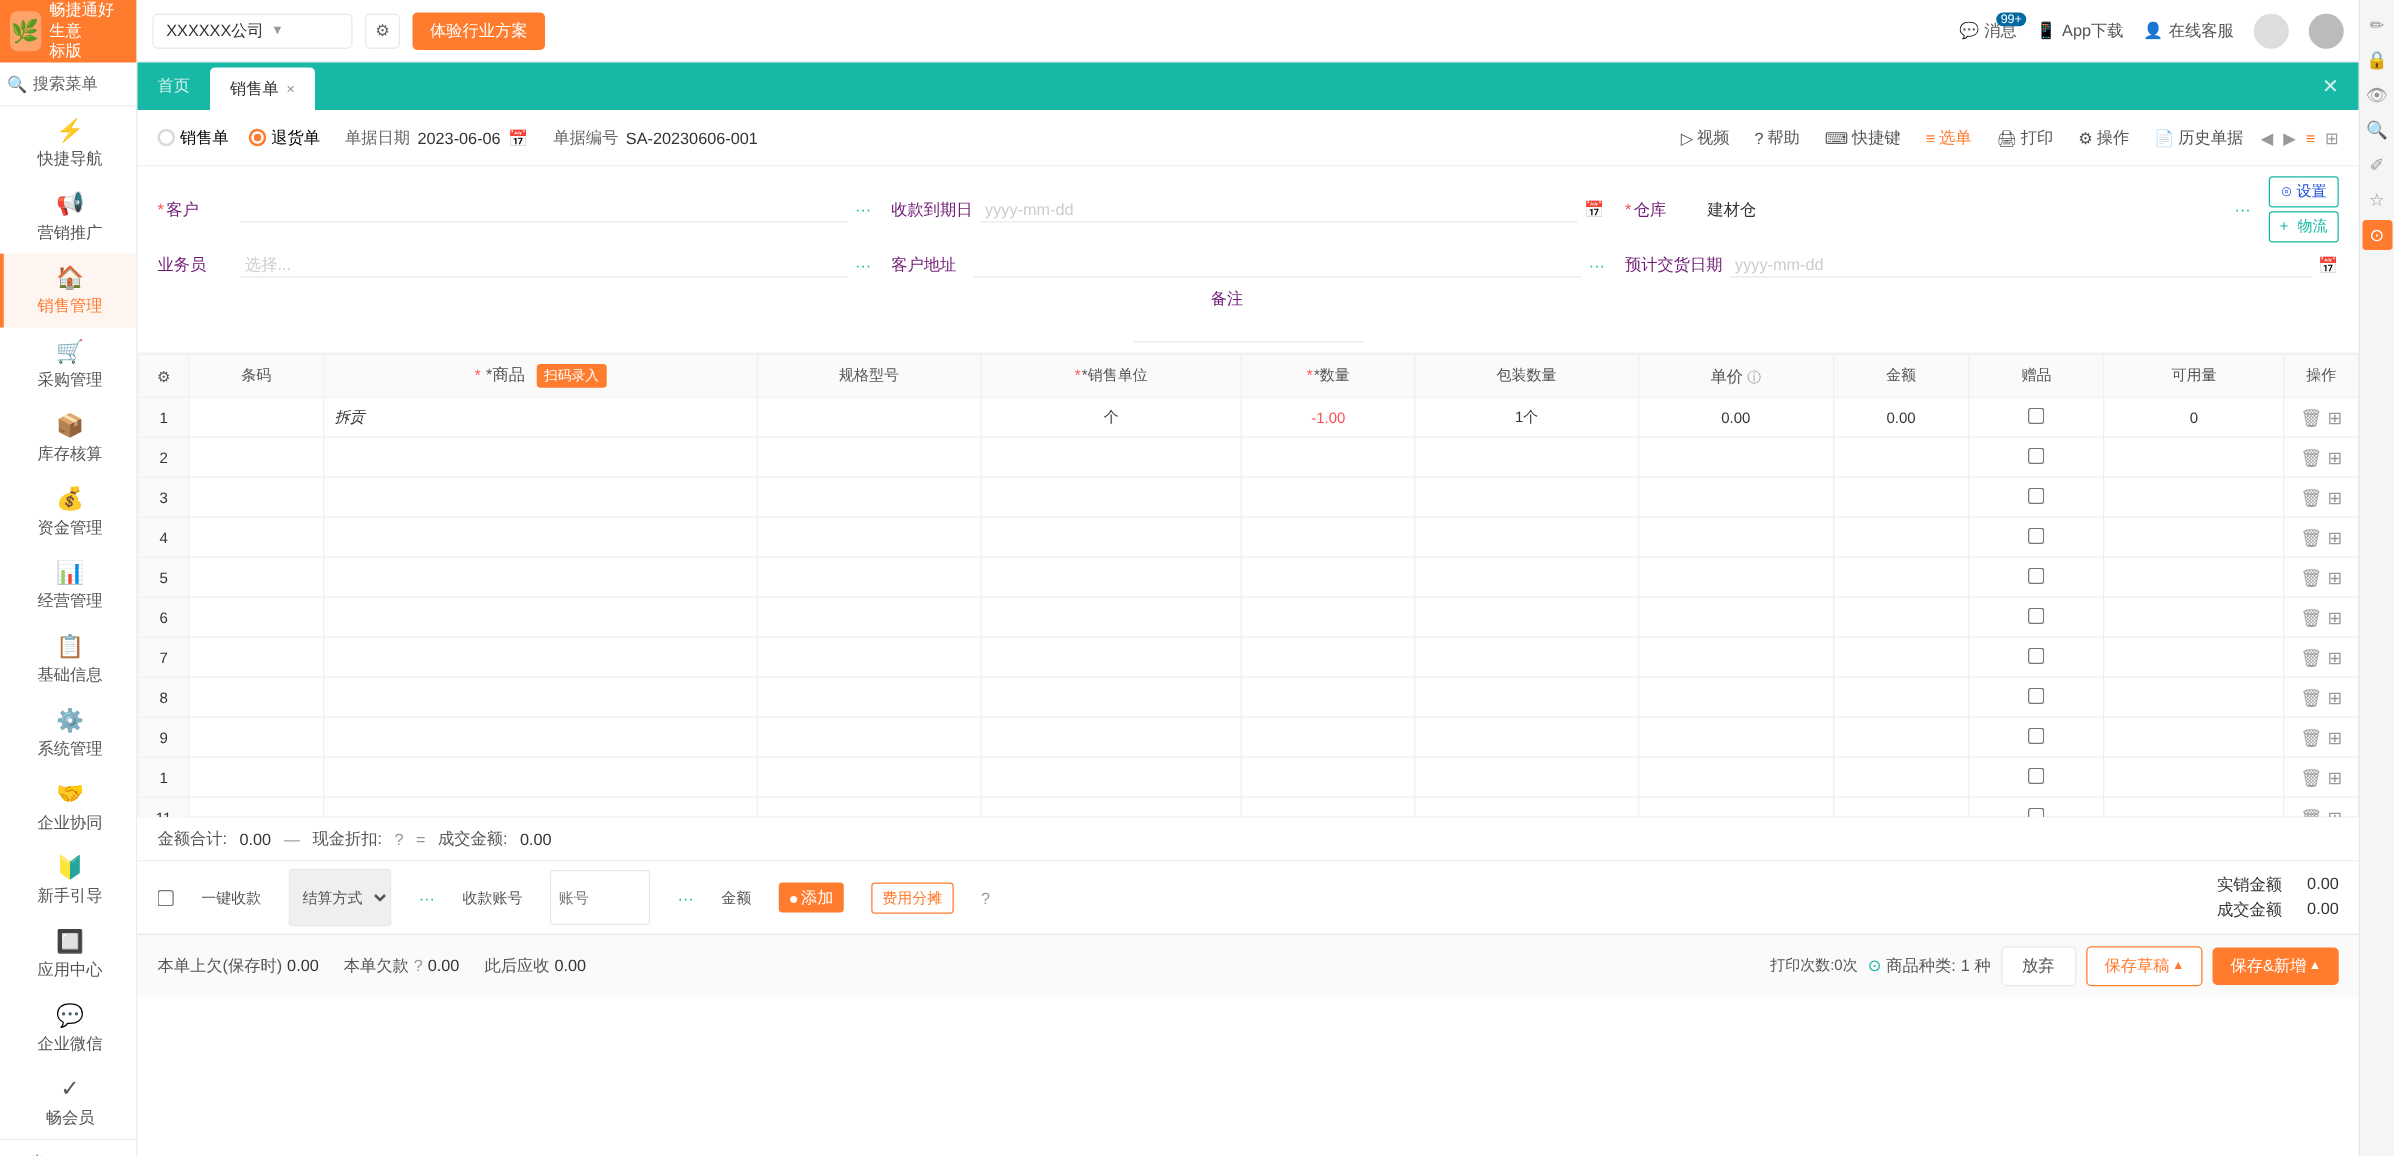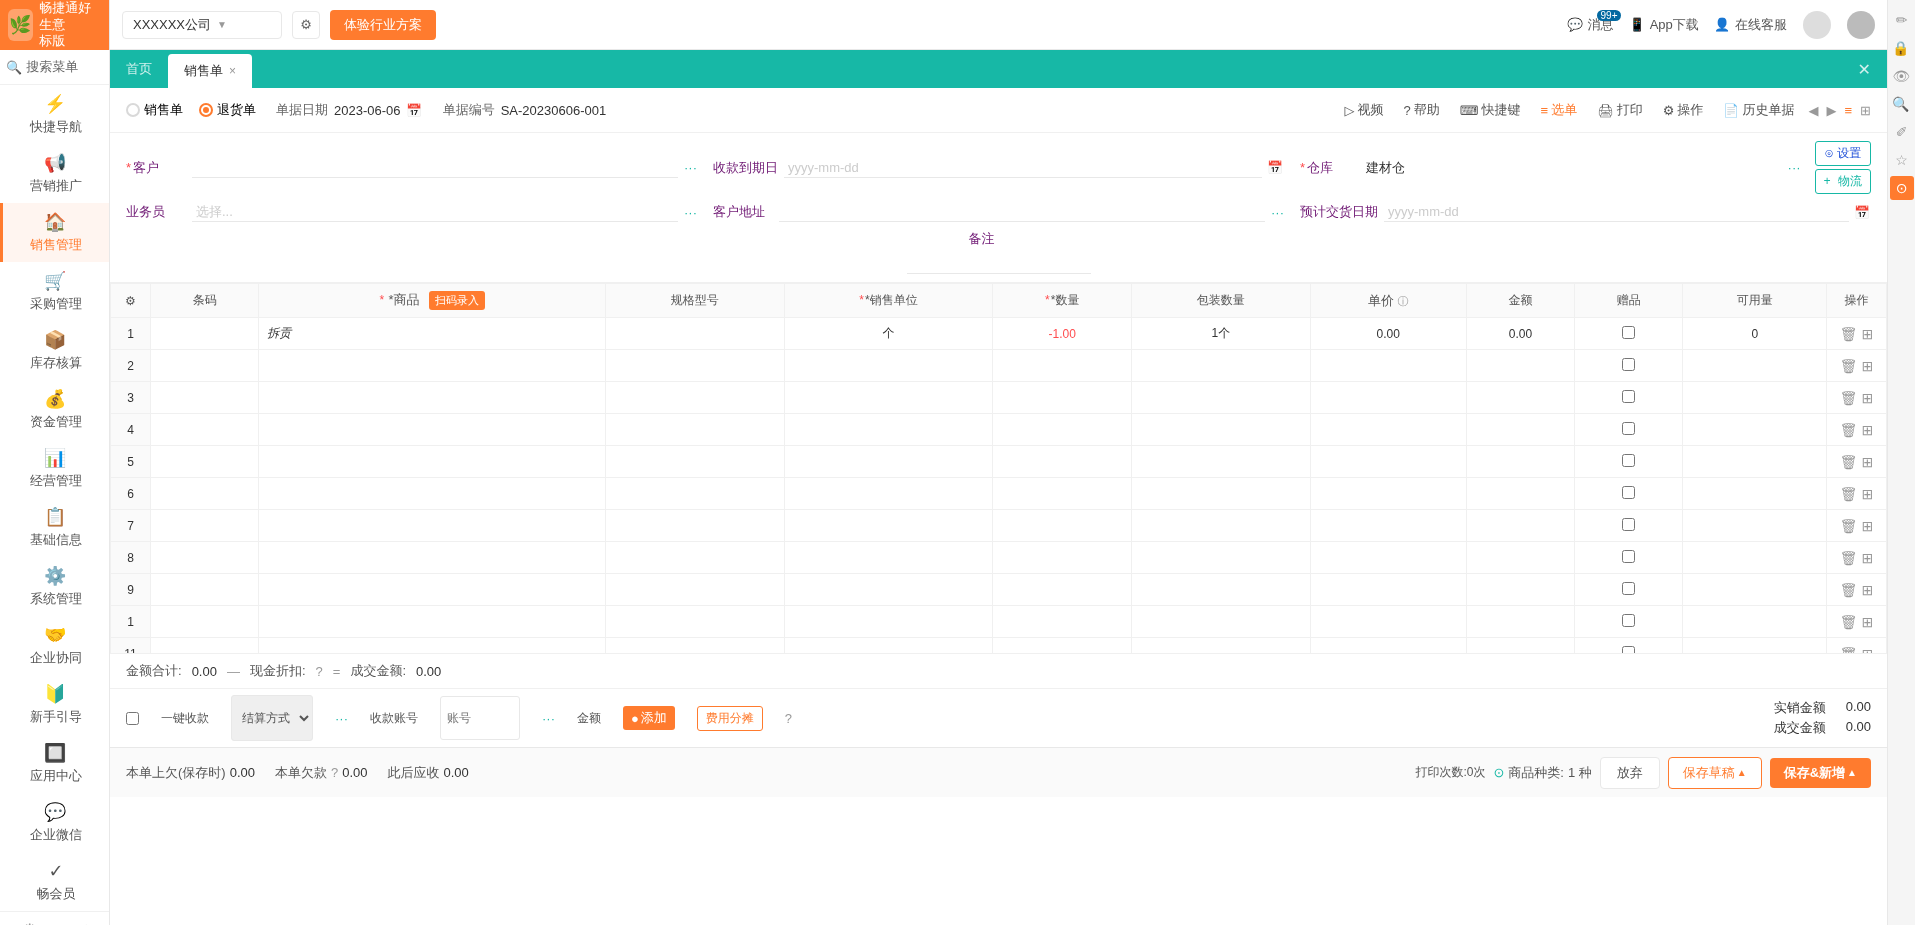--- a/index.html
+++ b/index.html
@@ -98,21 +98,21 @@
 
     
     .bottom-bar { height: 50px; background: #fafafa; border-top: 1px solid #e8e8e8; display: flex; align-items: center; padding: 0 16px; gap: 20px; }
     .bottom-stat { display: flex; align-items: center; gap: 4px; font-size: 12px; color: #555; }
     .bottom-stat-value { color: #333; }
     .bottom-actions { margin-left: auto; display: flex; align-items: center; gap: 8px; }
     .print-info { font-size: 12px; color: #555; }
     .product-kind { font-size: 12px; color: #555; display: flex; align-items: center; gap: 4px; }
     .discard-btn { border: 1px solid #e8e8e8; background: #fff; color: #555; border-radius: 4px; padding: 6px 16px; cursor: pointer; font-size: 13px; }
     .save-draft-btn { border: 1px solid #ff7b2e; background: #fff; color: #ff7b2e; border-radius: 4px; padding: 6px 14px; cursor: pointer; font-size: 13px; display: flex; align-items: center; gap: 2px; }
-    .save-new-btn { background: #ff7b2e; color: #fff; border: none; border-radius: 4px; padding: 6px 14px; cursor: pointer; font-size: 13px; display: flex; align-items: center; gap: 2px; font-weight: bold; }
+    .save-new-btn { background: #ff7b2e; color: #fff; border: none; border-radius: 4px; padding: 6px 14px; cursor: pointer; font-size: 13px; display: flex; align-items: center; gap: 2px; }
     .btn-arrow { font-size: 10px; }
 
     
     .right-toolbar { width: 28px; background: #f5f5f5; border-left: 1px solid #e8e8e8; display: flex; flex-direction: column; align-items: center; padding: 8px 0; gap: 4px; }
     .rt-btn { width: 24px; height: 24px; display: flex; align-items: center; justify-content: center; cursor: pointer; color: #999; font-size: 14px; border-radius: 3px; }
     .rt-btn.active { background: #ff7b2e; color: #fff; }
 
     
     .th-gear { width: 34px; }
   </style>

